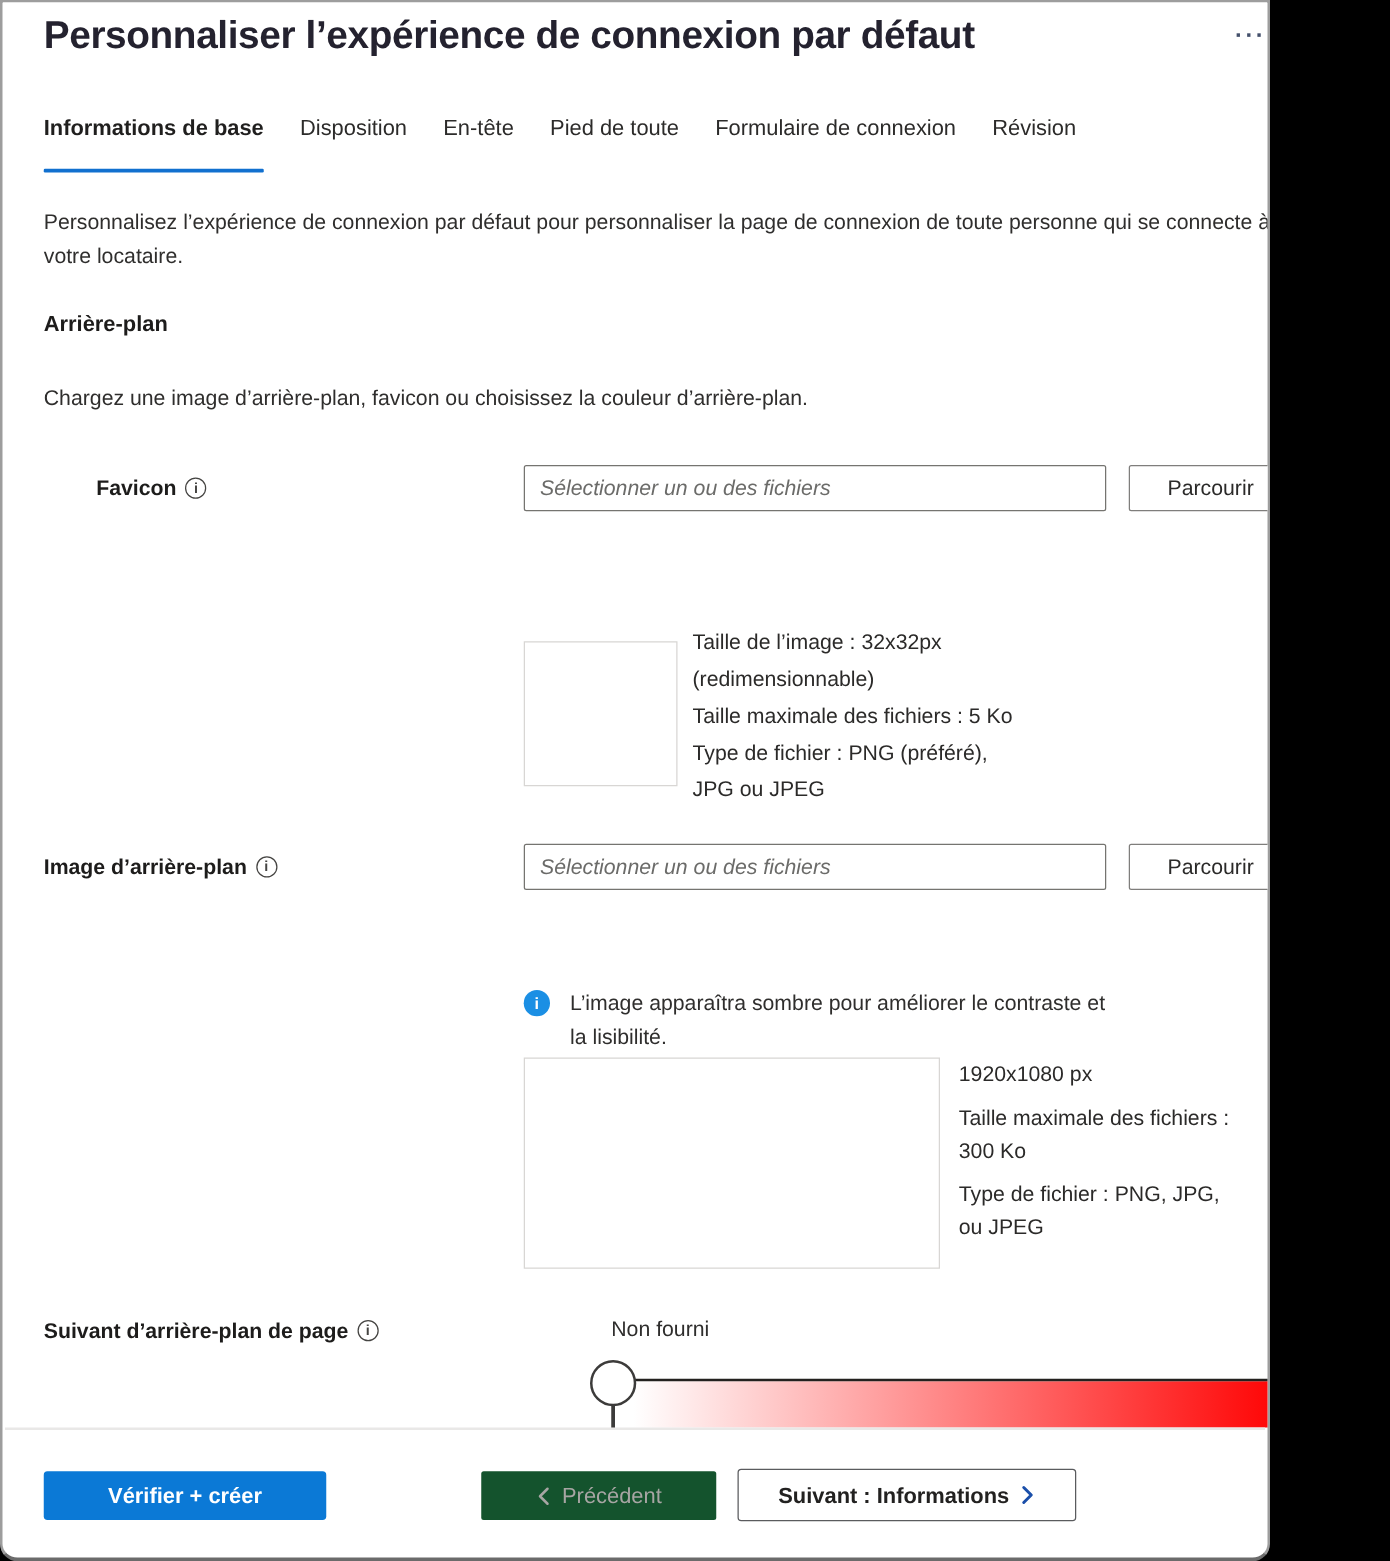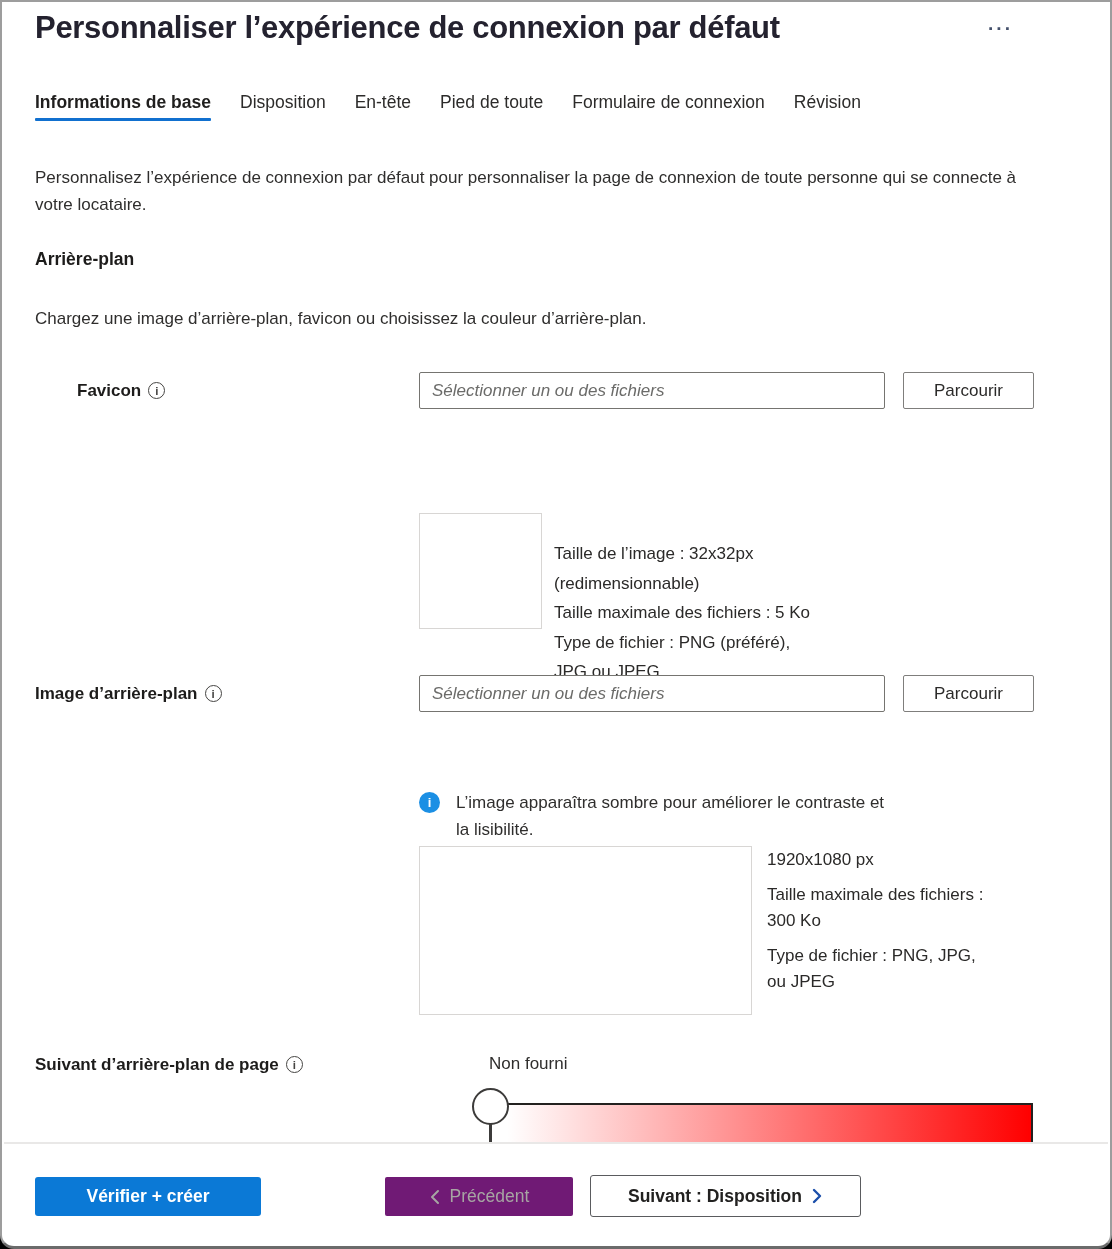--- a/index.html
+++ b/index.html
@@ -1,21 +1,21 @@
 <!DOCTYPE html>
 <html><head>
 <meta charset="utf-8">
 <style>
   * { margin:0; padding:0; box-sizing:border-box; }
   html,body { background:#000; }
   body { font-family:"Liberation Sans","DejaVu Sans",sans-serif; }
 
   .page {
     position:relative;
-    width:1112px; height:1249px;
+    width:1016px; height:1249px;
     background:#fff;
     border:2px solid #9d9d9d;
     border-bottom:3px solid #6b6b6b;
     border-radius:0 0 14px 14px;
     overflow:hidden;
     color:#2b2a29;
   }
 
   .abs { position:absolute; }
 
@@ -32,21 +32,21 @@
     background:none; border:none;
     font-family:inherit;
   }
 
   
   .tabs {
     left:33px; top:90px;
     display:flex; gap:29px;
     font-size:17.5px; color:#2c2b2a;
   }
-  .tab { padding-bottom:8px; position:relative; cursor:pointer; white-space:nowrap; }
+  .tab { padding-bottom:25px; position:relative; cursor:pointer; white-space:nowrap; }
   .tab.active { font-weight:700; color:#201f1e; }
   .tab.active::after {
     content:""; position:absolute; left:0; right:0; bottom:0;
     height:3.5px; background:#1170cf; border-radius:1px;
   }
 
   .body-text { font-size:17px; line-height:27px; color:#2f2e2d; }
   .intro { left:33px; top:162px; width:1012px; }
   .section-heading { left:33px; top:247px; font-size:17.5px; font-weight:700; color:#1d1c1b; }
   .section-desc { left:33px; top:303px; width:1012px; }
@@ -71,21 +71,21 @@
   }
   .file-input::placeholder { font-style:italic; color:#6b6b69; }
   .browse-btn {
     width:131px; height:37px;
     background:#fff; border:1.5px solid #7f7e7c; border-radius:2px;
     font-size:17px; font-weight:400; color:#2b2a29;
     font-family:inherit; cursor:pointer;
   }
 
   .preview-box { background:#fff; border:1px solid #d8d6d4; }
-  .detail-lines { font-size:17px; line-height:29.5px; color:#2b2a29;margin-top:40px; }
+  .detail-lines { font-size:17px; line-height:29.5px; color:#2b2a29; }
   .detail-lines2 { font-size:17px; line-height:26.5px; color:#2b2a29; }
   .group-gap { margin-top:8px; }
 
   .note-icon {
     width:21px; height:21px; border-radius:50%;
     background:#1b8fe4;
     color:#fff; font-size:13px; font-weight:700; font-style:normal;
     display:flex; align-items:center; justify-content:center;
   }
   .note-text { font-size:17px; line-height:27px; color:#2f2e2d; }
@@ -112,21 +112,21 @@
   
   .btn { font-family:inherit; font-size:17.5px; cursor:pointer;
          display:flex; align-items:center; justify-content:center; gap:10px; }
   .btn-primary {
     left:33px; top:1175px; width:226px; height:39px;
     background:#0b79d6; border:none; border-radius:3px;
     color:#fff; font-weight:700;
   }
   .btn-disabled {
     left:383px; top:1175px; width:188px; height:39px;
-    background:#701a75; border:none; border-radius:2px;
+    background:#14532d; border:none; border-radius:2px;
     color:#a7a5a3; cursor:default;
   }
   .btn-next {
     left:588px; top:1173px; width:271px; height:42px;
     background:#fff; border:1.5px solid #5a5b5e; border-radius:3px;
     color:#222120; font-weight:700;
   }
   .chev { flex:none; display:block; }
 </style>
 </head>
@@ -206,19 +206,19 @@
   </button>
 
   <button class="abs btn btn-disabled" aria-disabled="true">
     <svg class="chev" width="11" height="16" viewBox="0 0 11 16">
       <path d="M9 2 L3 8 L9 14" stroke="#a7a5a3" stroke-width="2" fill="none" stroke-linecap="round" stroke-linejoin="round"></path>
     </svg>
     <span>Précédent</span>
   </button>
 
   <button class="abs btn btn-next">
-    <span>Suivant : Disposition</span>
+    <span>Suivant : Informations</span>
     <svg class="chev" width="11" height="16" viewBox="0 0 11 16">
       <path d="M2 2 L8 8 L2 14" stroke="#1b4faa" stroke-width="2.4" fill="none" stroke-linecap="round" stroke-linejoin="round"></path>
     </svg>
   </button>
 
 </div>
 
 </body></html>

